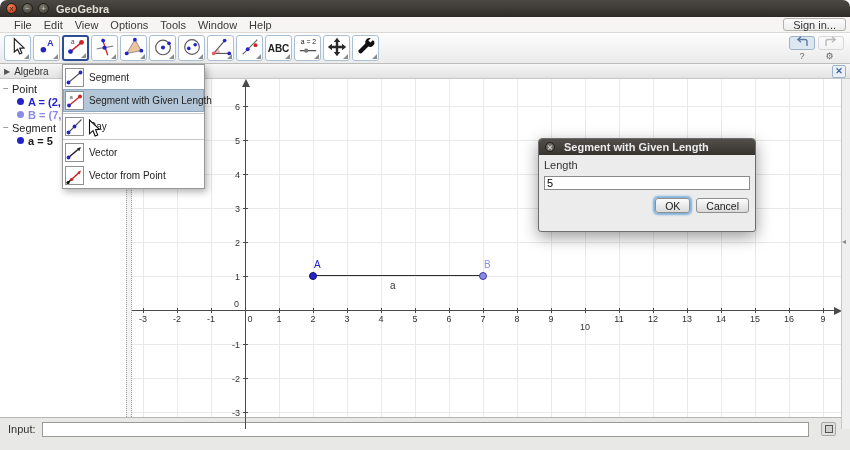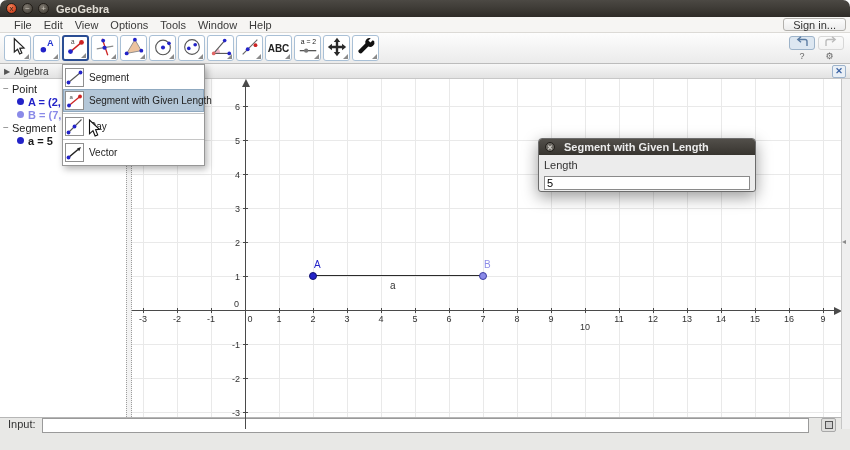--- a/index.html
+++ b/index.html
@@ -91,32 +91,32 @@
   .cursor{position:absolute;left:88px;top:119px;z-index:60;}
 
   
   .dialog{position:absolute;left:538px;top:138px;width:216px;z-index:40;
     border:1px solid #6c6c6c;border-radius:4px 4px 3px 3px;box-shadow:0 5px 16px rgba(0,0,0,.40);
     background:#ececec;}
   .dlg-title{height:16px;background:linear-gradient(#524f4a,#37342f);border-radius:3px 3px 0 0;
     display:flex;align-items:center;color:#ececec;font-size:11px;font-weight:bold;padding-left:6px;}
   .dlg-close{width:10px;height:10px;border-radius:50%;background:#6b6862;border:1px solid #201d19;
     color:#d6d3cd;font-size:7px;line-height:9px;text-align:center;box-sizing:border-box;margin-right:9px;}
-  .dlg-body{padding:3px 5px 0;border-radius:25px;}
+  .dlg-body{padding:3px 5px 18px;border-radius:25px;}
   .dlg-label{font-size:11px;color:#333;margin:1px 0 2px;}
   .dlg-input{width:100%;height:14px;border:1px solid #8a8a8a;font-size:11px;
     font-family:"Liberation Sans",sans-serif;box-sizing:border-box;padding:0 2px;background:#fff;}
   .dlg-btnrow{display:flex;justify-content:flex-end;gap:6px;margin-top:7px;padding-right:1px;}
   .dlg-btn{height:15px;padding:0 9px;font-size:10.5px;color:#222;border:1px solid #8f8f8f;border-radius:3px;
     background:linear-gradient(#fcfcfc,#dadada);display:flex;align-items:center;}
   .dlg-btn.focus{box-shadow:0 0 2px 2px #7fb0de;}
 
   
   .inputbar{position:absolute;left:0;right:0;bottom:0;height:33px;background:#e8e8e6;
-    border-top:1px solid #b6b6b6;display:flex;padding:0 14px 10px 8px;
+    border-top:1px solid #b6b6b6;display:flex;align-items:center;padding:0 14px 10px 8px;
     box-sizing:border-box;font-size:11px;color:#333;}
   .inputbar input{flex:1;height:15px;margin-left:6px;border:1px solid #9a9a9a;background:#fff;
     font-family:"Liberation Sans",sans-serif;font-size:11px;box-sizing:border-box;}
   .ih-btn{width:15px;height:14px;margin-left:12px;background:#e0e0de;border:1px solid #a8a8a8;
     border-radius:2px;display:flex;align-items:center;justify-content:center;padding:0;}
   .ih-inner{width:6px;height:6px;border:1px solid #555;background:#cfcfcf;}
 </style>
 </head>
 <body>
 
@@ -441,36 +441,52 @@
       <div class="menu-item-row">
         <div class="icon-box">
           <svg width="17" height="17" viewBox="0 0 17 17">
             <line x1="2.5" y1="13.5" x2="12" y2="5.5" stroke="#222" stroke-width="1.6"></line>
             <polygon points="15,3 11,4.5 13.2,7.3" fill="#222"></polygon>
             <circle cx="2.5" cy="13.5" r="1.9" fill="#2323c8"></circle>
           </svg>
         </div>
         <span>Vector</span>
       </div>
+      <div class="menu-item-row">
+        <div class="icon-box">
+          <svg width="17" height="17" viewBox="0 0 17 17">
+            <line x1="2" y1="15.5" x2="6.5" y2="11.5" stroke="#111" stroke-width="1.5"></line>
+            <circle cx="2" cy="15.5" r="1.6" fill="#111"></circle>
+            <line x1="5.5" y1="12.5" x2="13" y2="5.5" stroke="#cc2222" stroke-width="1.5"></line>
+            <polygon points="15,3.5 11.5,5 13.6,7.6" fill="#cc2222"></polygon>
+            <circle cx="5.5" cy="12.5" r="1.6" fill="#cc2222"></circle>
+          </svg>
+        </div>
+        <span>Vector from Point</span>
+      </div>
     </div>
 
   <div class="cursor">
     <svg width="13" height="19" viewBox="0 0 13 19">
         <path d="M1.5 1 L1.5 14.8 L5 11.7 L7.1 17 L9.7 15.9 L7.6 10.7 L11.4 10.4 Z" fill="#fff" stroke="#111" stroke-width="1.1"></path>
       </svg>
   </div>
 
   <div class="dialog">
     <div class="dlg-title">
       <div class="dlg-close">✕</div>
       <span>Segment with Given Length</span>
     </div>
     <div class="dlg-body">
       <div class="dlg-label">Length</div>
       <input class="dlg-input" value="5" style="">
+      <div class="dlg-btnrow">
+        <button class="dlg-btn focus">OK</button>
+        <button class="dlg-btn">Cancel</button>
+      </div>
     </div>
   </div>
 
   <div class="inputbar">
     <span>Input:</span>
     <input value="" style="">
     <button class="ih-btn">
       <span class="ih-inner"></span>
     </button>
   </div>

